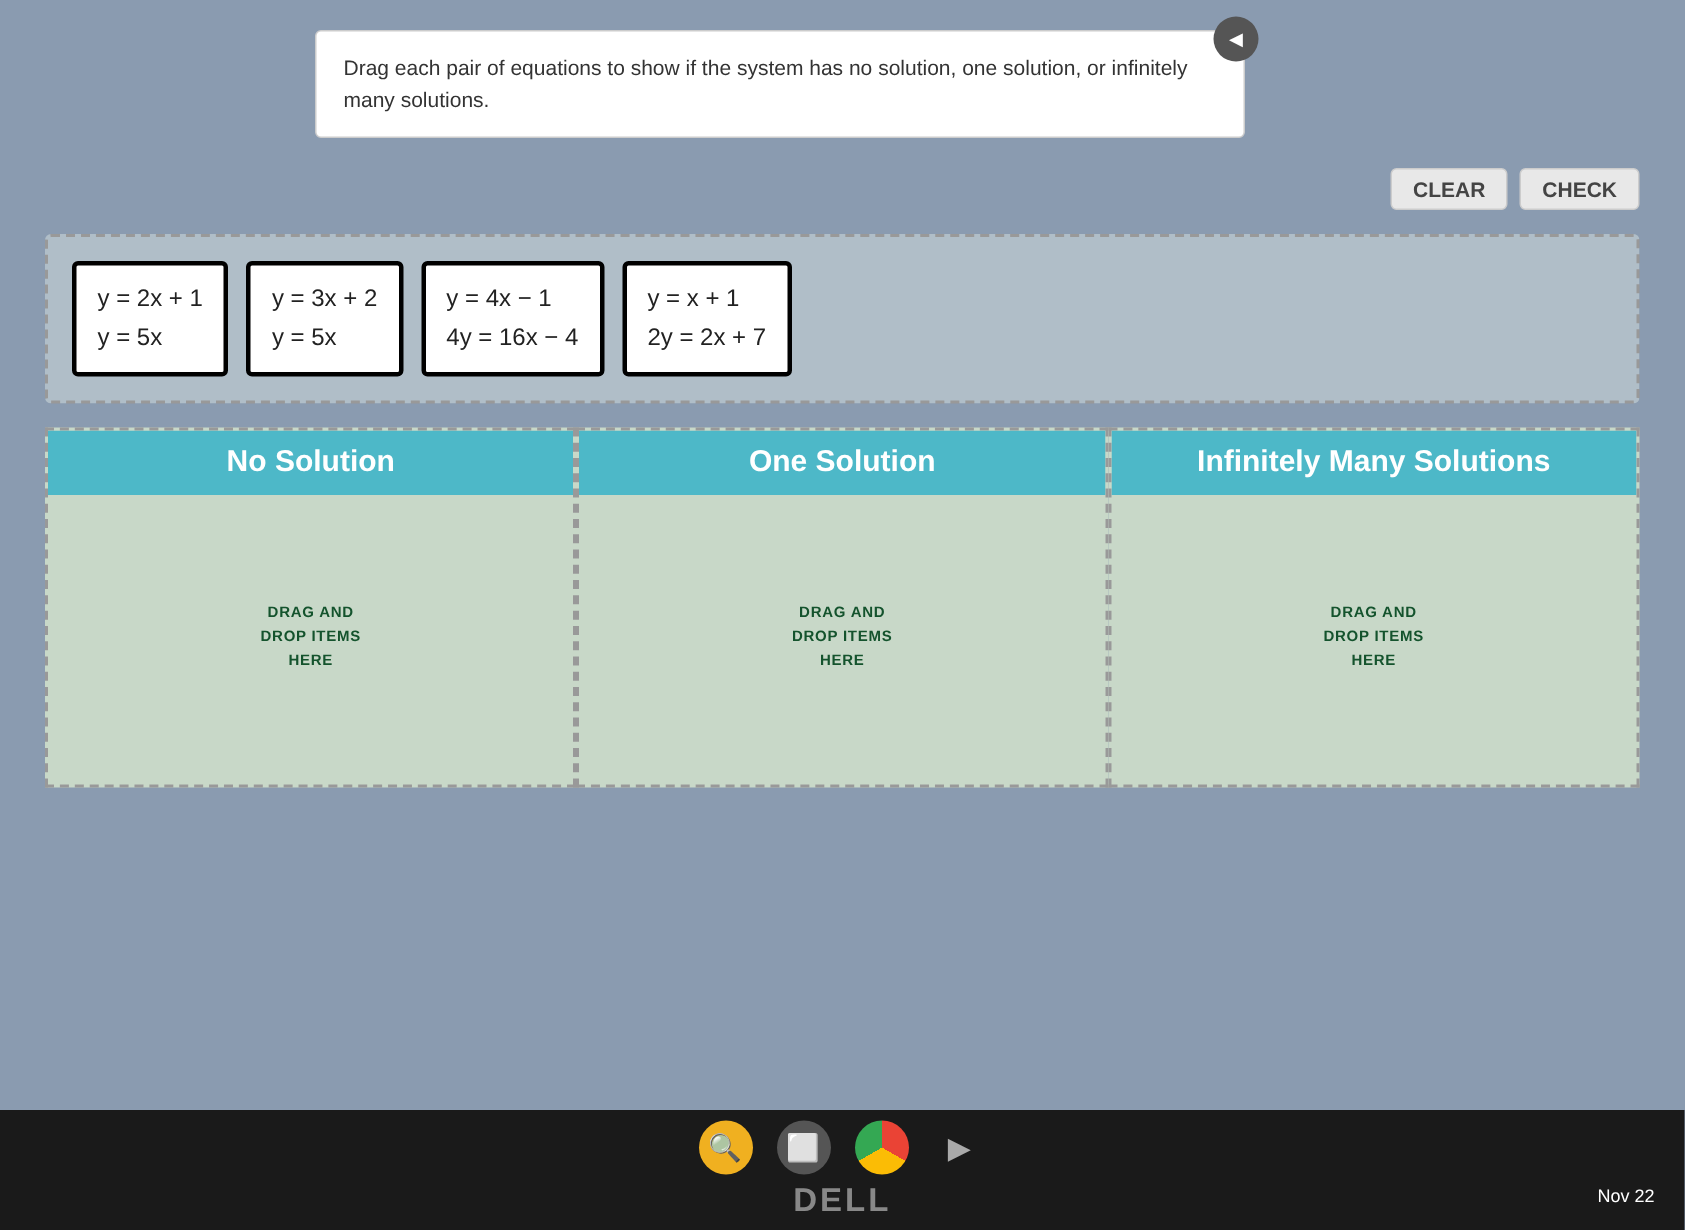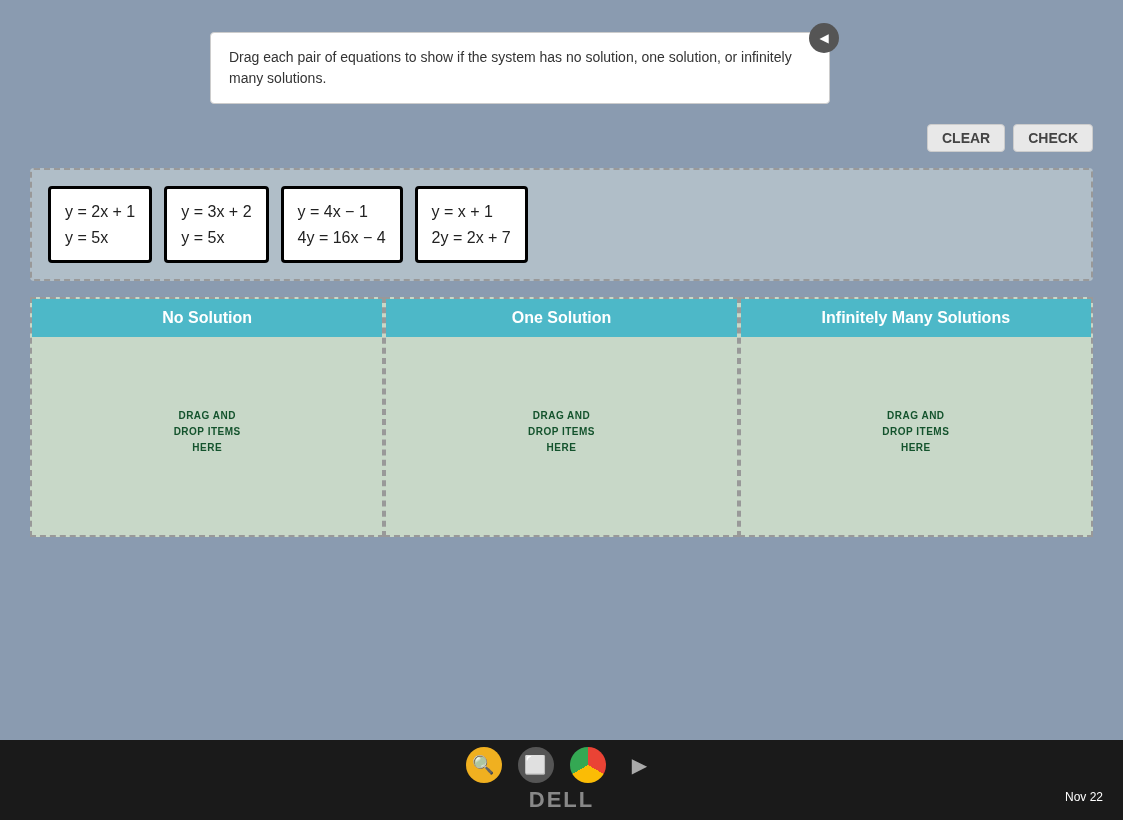--- a/index.html
+++ b/index.html
@@ -13,21 +13,21 @@
     }
 
     
     .main-area {
       position: absolute;
       top: 0;
       left: 0;
       right: 0;
       bottom: 80px;
       background: #8a9bb0;
-      padding: 32px 30px;
+      padding: 20px 30px;
     }
 
     
     .instruction-box {
       background: white;
       border: 1px solid #ccc;
       border-radius: 4px;
       padding: 14px 18px;
       max-width: 620px;
       margin-left: 180px;
@@ -113,21 +113,21 @@
       min-height: 240px;
       position: relative;
       overflow: hidden;
     }
 
     .drop-zone-header {
       background: #4db8c8;
       padding: 10px;
       text-align: center;
       font-weight: bold;
-      font-size: 16px;
+      font-size: 20px;
       color: white;
     }
 
     .drop-zone-body {
       padding: 20px;
       min-height: 190px;
       display: flex;
       align-items: center;
       justify-content: center;
     }

